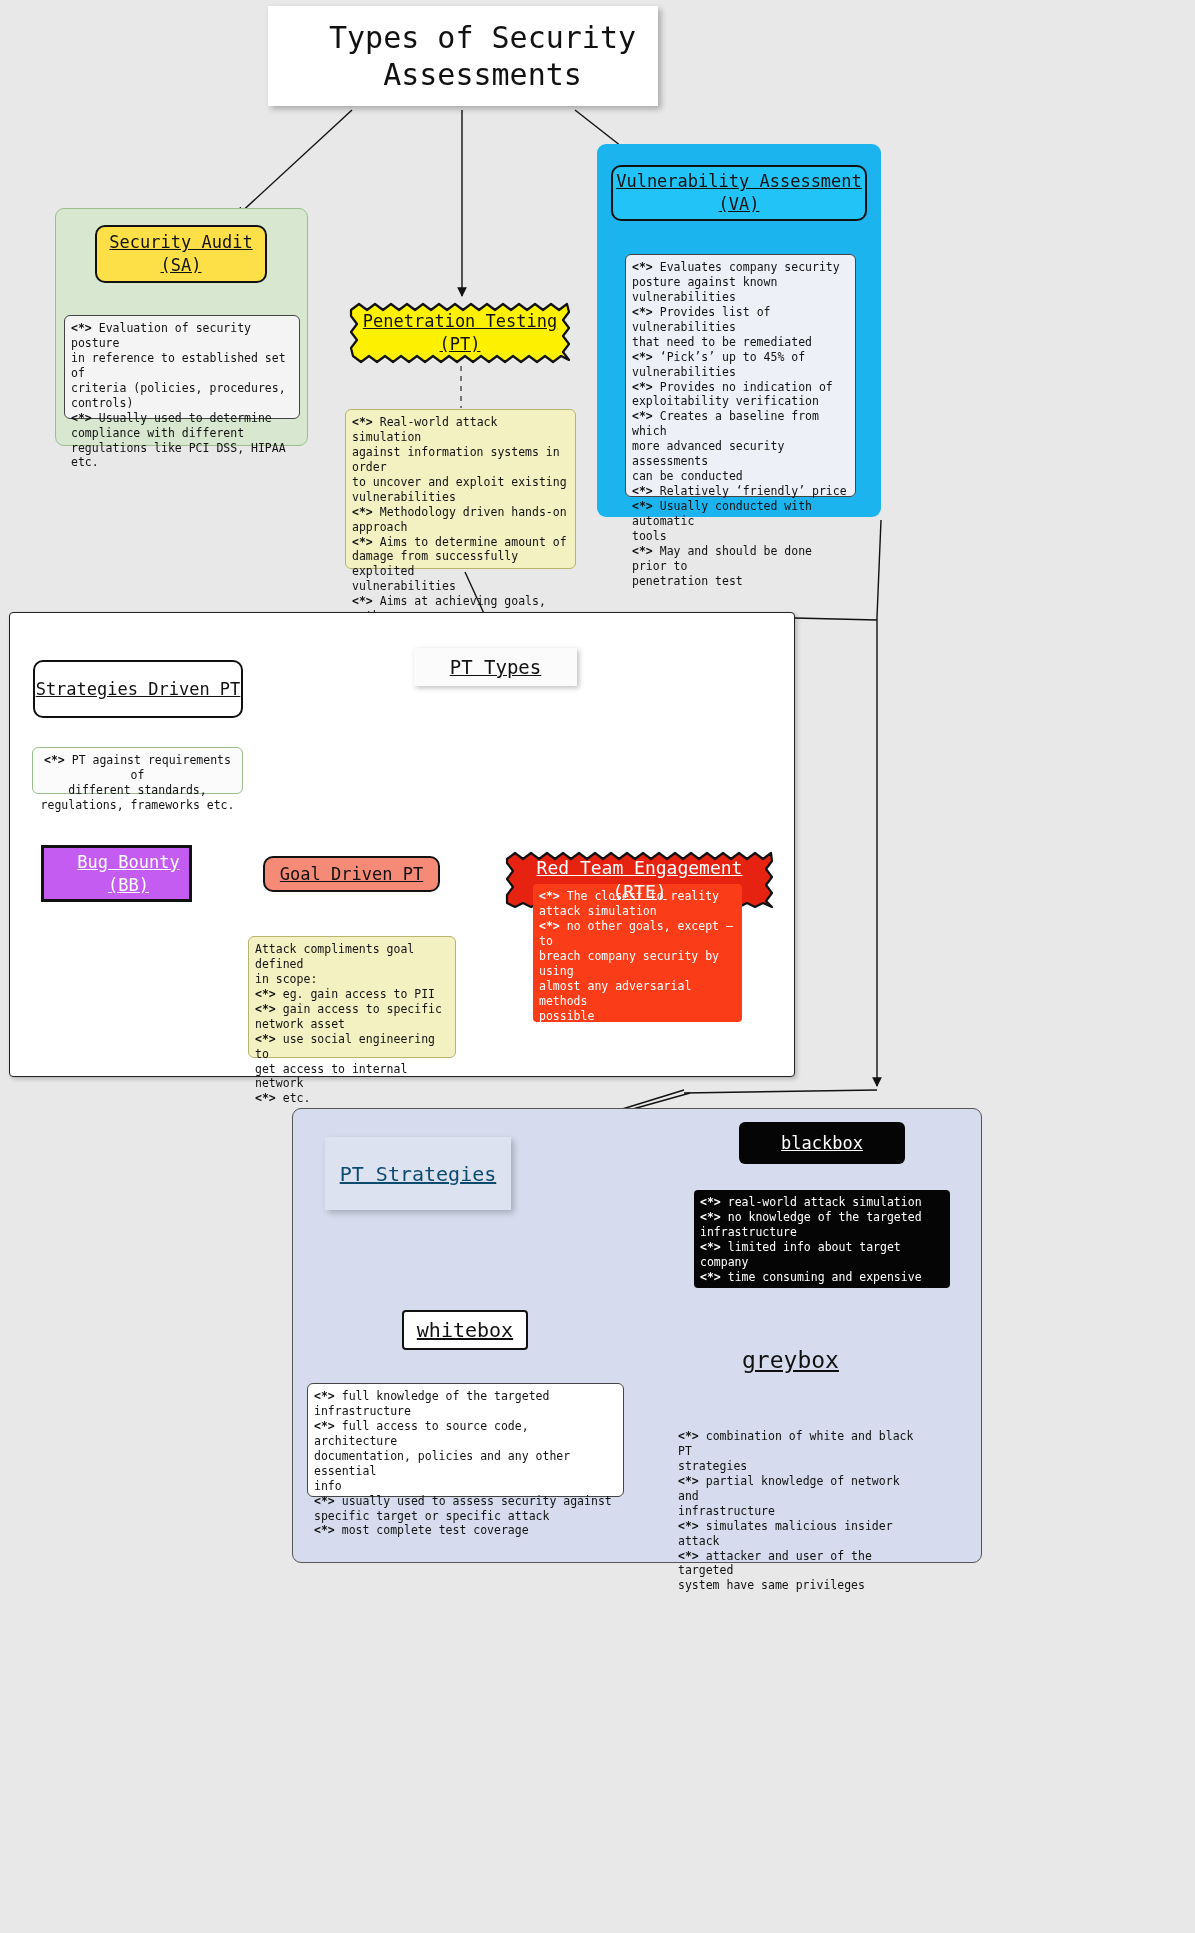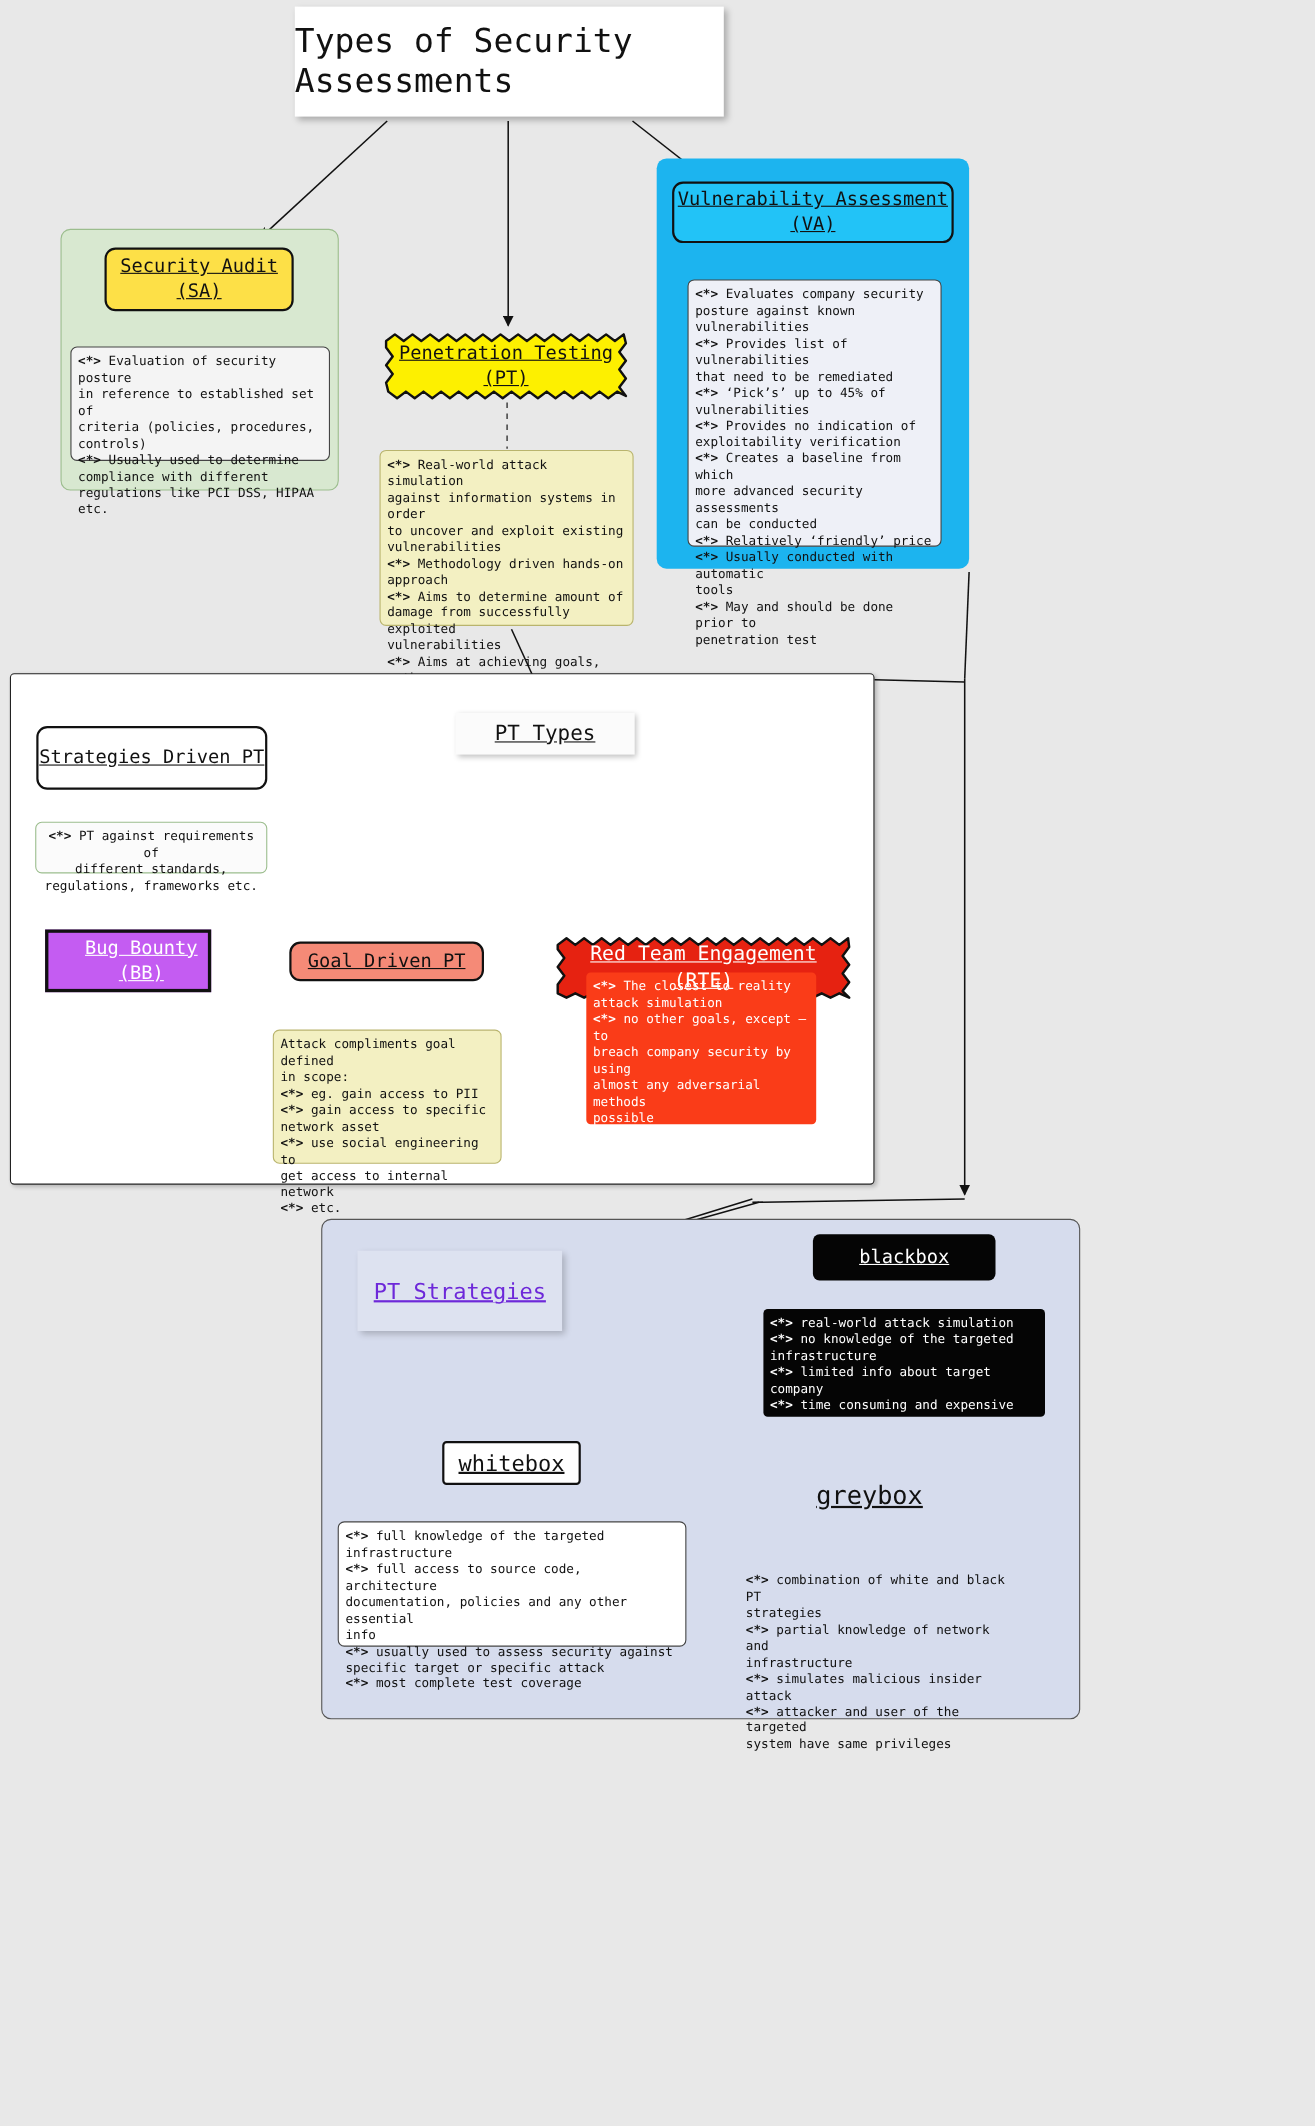--- a/index.html
+++ b/index.html
@@ -12,23 +12,24 @@
   }
   .canvas{position:absolute;inset:0;}
   svg.edges{position:absolute;left:0;top:0;width:1195px;height:1933px;pointer-events:none;}
 
   .node{position:absolute;box-sizing:border-box;}
 
   
   #title{
     left:268px;top:6px;width:390px;height:100px;
     background:#ffffff;
-    display:flex;align-items:center;justify-content:center;text-align:left;
+    display:flex;align-items:center;justify-content:center;text-align:center;
     font-size:30px;line-height:1.25;color:#111;
     box-shadow:3px 3px 6px rgba(0,0,0,.28);
+    padding-left:39px;
   }
 
   
   .group{position:absolute;box-sizing:border-box;}
   #sa-group{left:55px;top:208px;width:253px;height:238px;
     background:#d8e8d0;border:1px solid #9bbd8d;border-radius:9px;}
   #va-group{left:597px;top:144px;width:284px;height:373px;
     background:#1cb4ef;border-radius:9px;}
   #pt-types-group{left:9px;top:612px;width:786px;height:465px;
     background:#ffffff;border:1px solid #222;border-radius:4px;
@@ -50,21 +51,21 @@
     font-size:19px;color:#111;box-shadow:2px 2px 5px rgba(0,0,0,.25);}
   #compliance-box{left:33px;top:660px;width:210px;height:58px;background:#fff;
     border:2.5px solid #111;border-radius:10px;font-size:17px;line-height:1.35;color:#111;}
   #bb-box{left:41px;top:845px;width:151px;height:57px;background:#c45cf2;
     border:3px solid #111;font-size:17px;line-height:1.35;color:#fff;padding-left:24px;}
   #goal-box{left:263px;top:856px;width:177px;height:36px;background:#f58a77;
     border:2.5px solid #111;border-radius:10px;font-size:17px;color:#111;}
   #rte-box{left:505px;top:789px;width:269px;height:58px;background:#e62211;
     font-size:18px;line-height:1.35;color:#fff;}
   #strat-box{left:325px;top:1137px;width:186px;height:73px;background:#dde2f0;
-    font-size:20px;line-height:1.4;color:#6d28d9;box-shadow:3px 3px 6px rgba(0,0,0,.22);}
+    font-size:20px;line-height:1.4;color:#0c4a6e;box-shadow:3px 3px 6px rgba(0,0,0,.22);}
   #blackbox-box{left:739px;top:1122px;width:166px;height:42px;background:#050505;
     border-radius:6px;font-size:17px;color:#fff;}
   #whitebox-box{left:402px;top:1310px;width:126px;height:40px;background:#ffffff;
     border:2px solid #111;border-radius:4px;font-size:20px;color:#111;}
   #greybox-box{left:742px;top:1343px;width:110px;height:34px;background:transparent;
     font-size:23px;color:#111;justify-content:flex-start;}
 
   
   .jag{position:relative;background:transparent !important;border:0 !important;}
   .jag > .jagbg{position:absolute;inset:0;z-index:0;}

